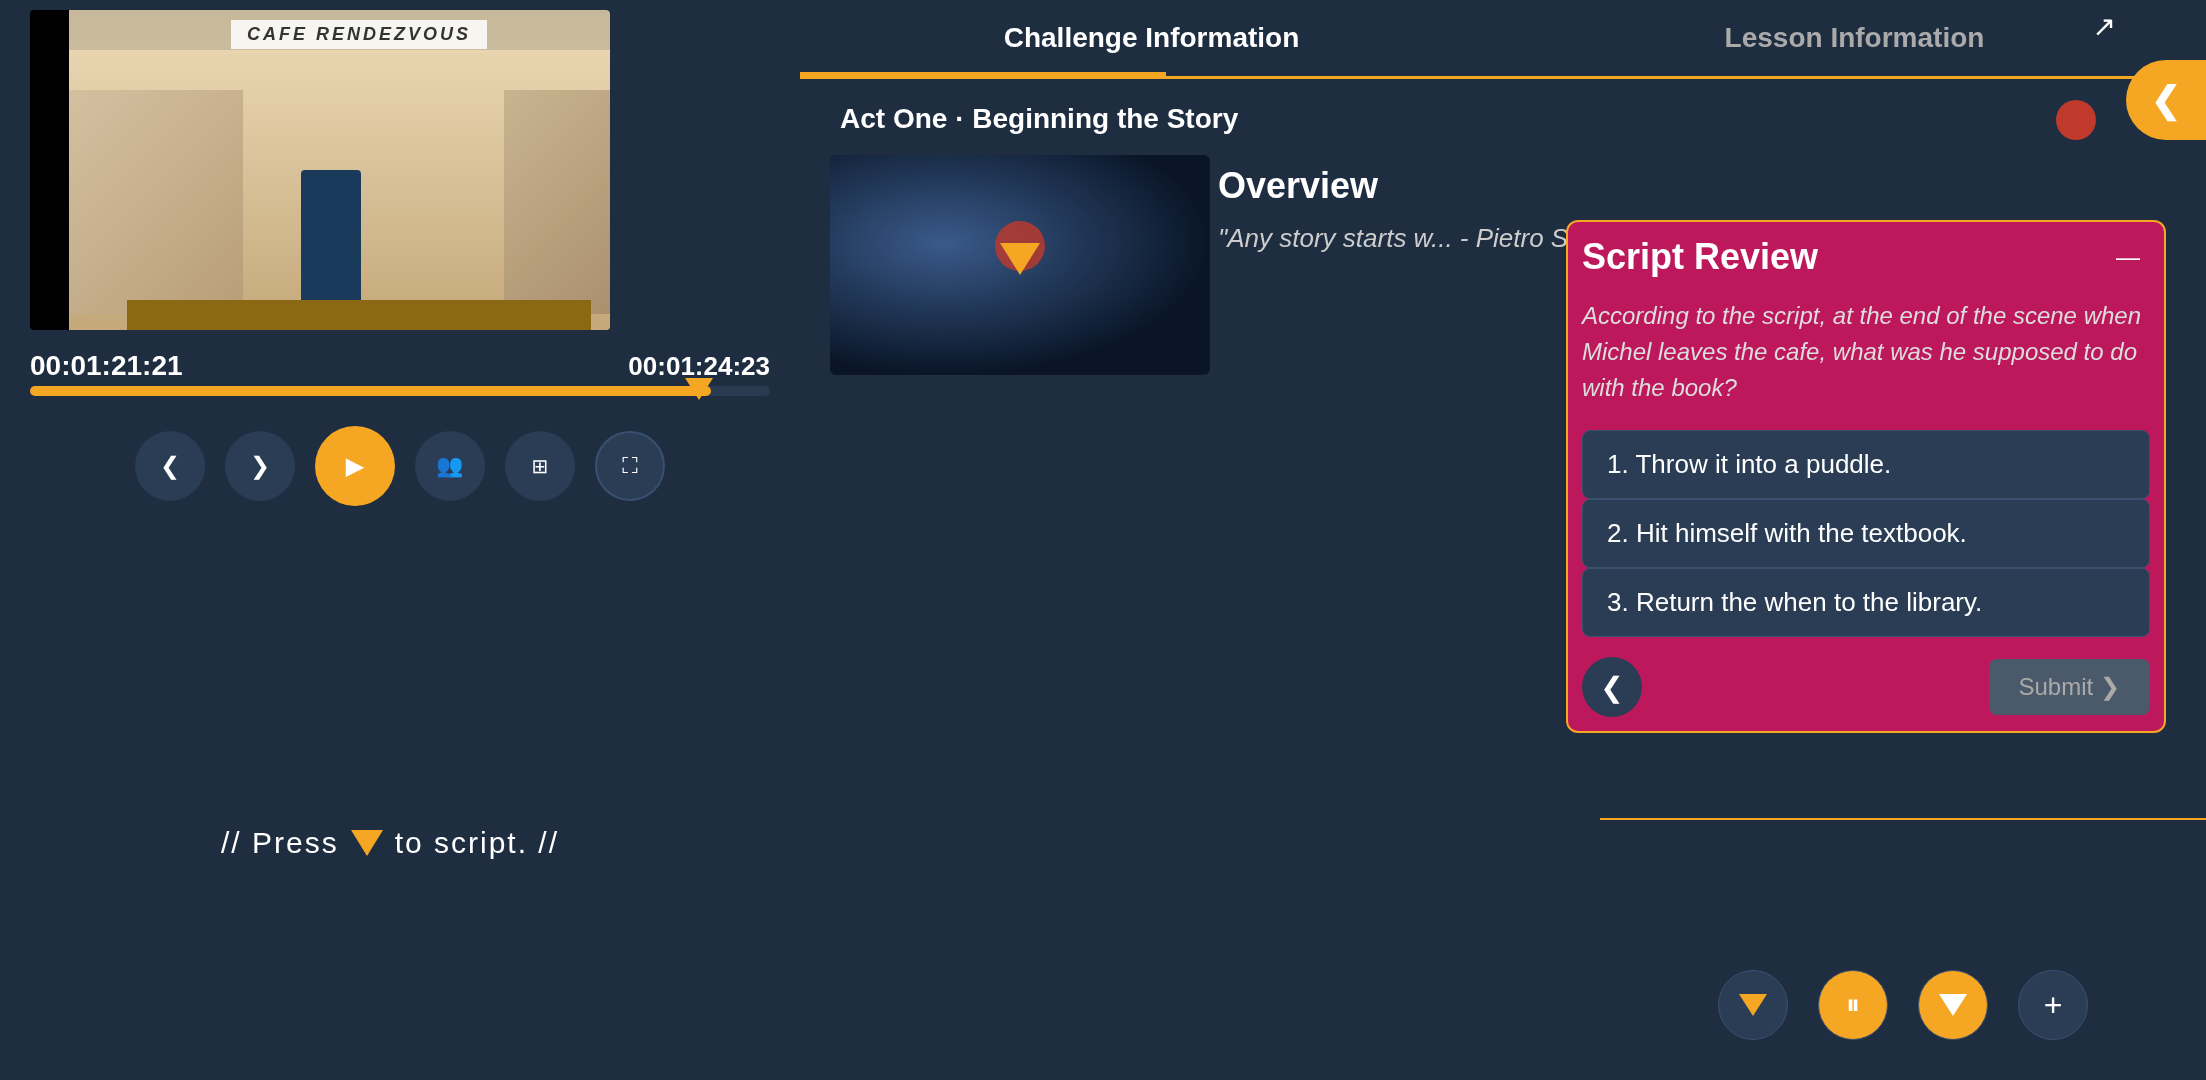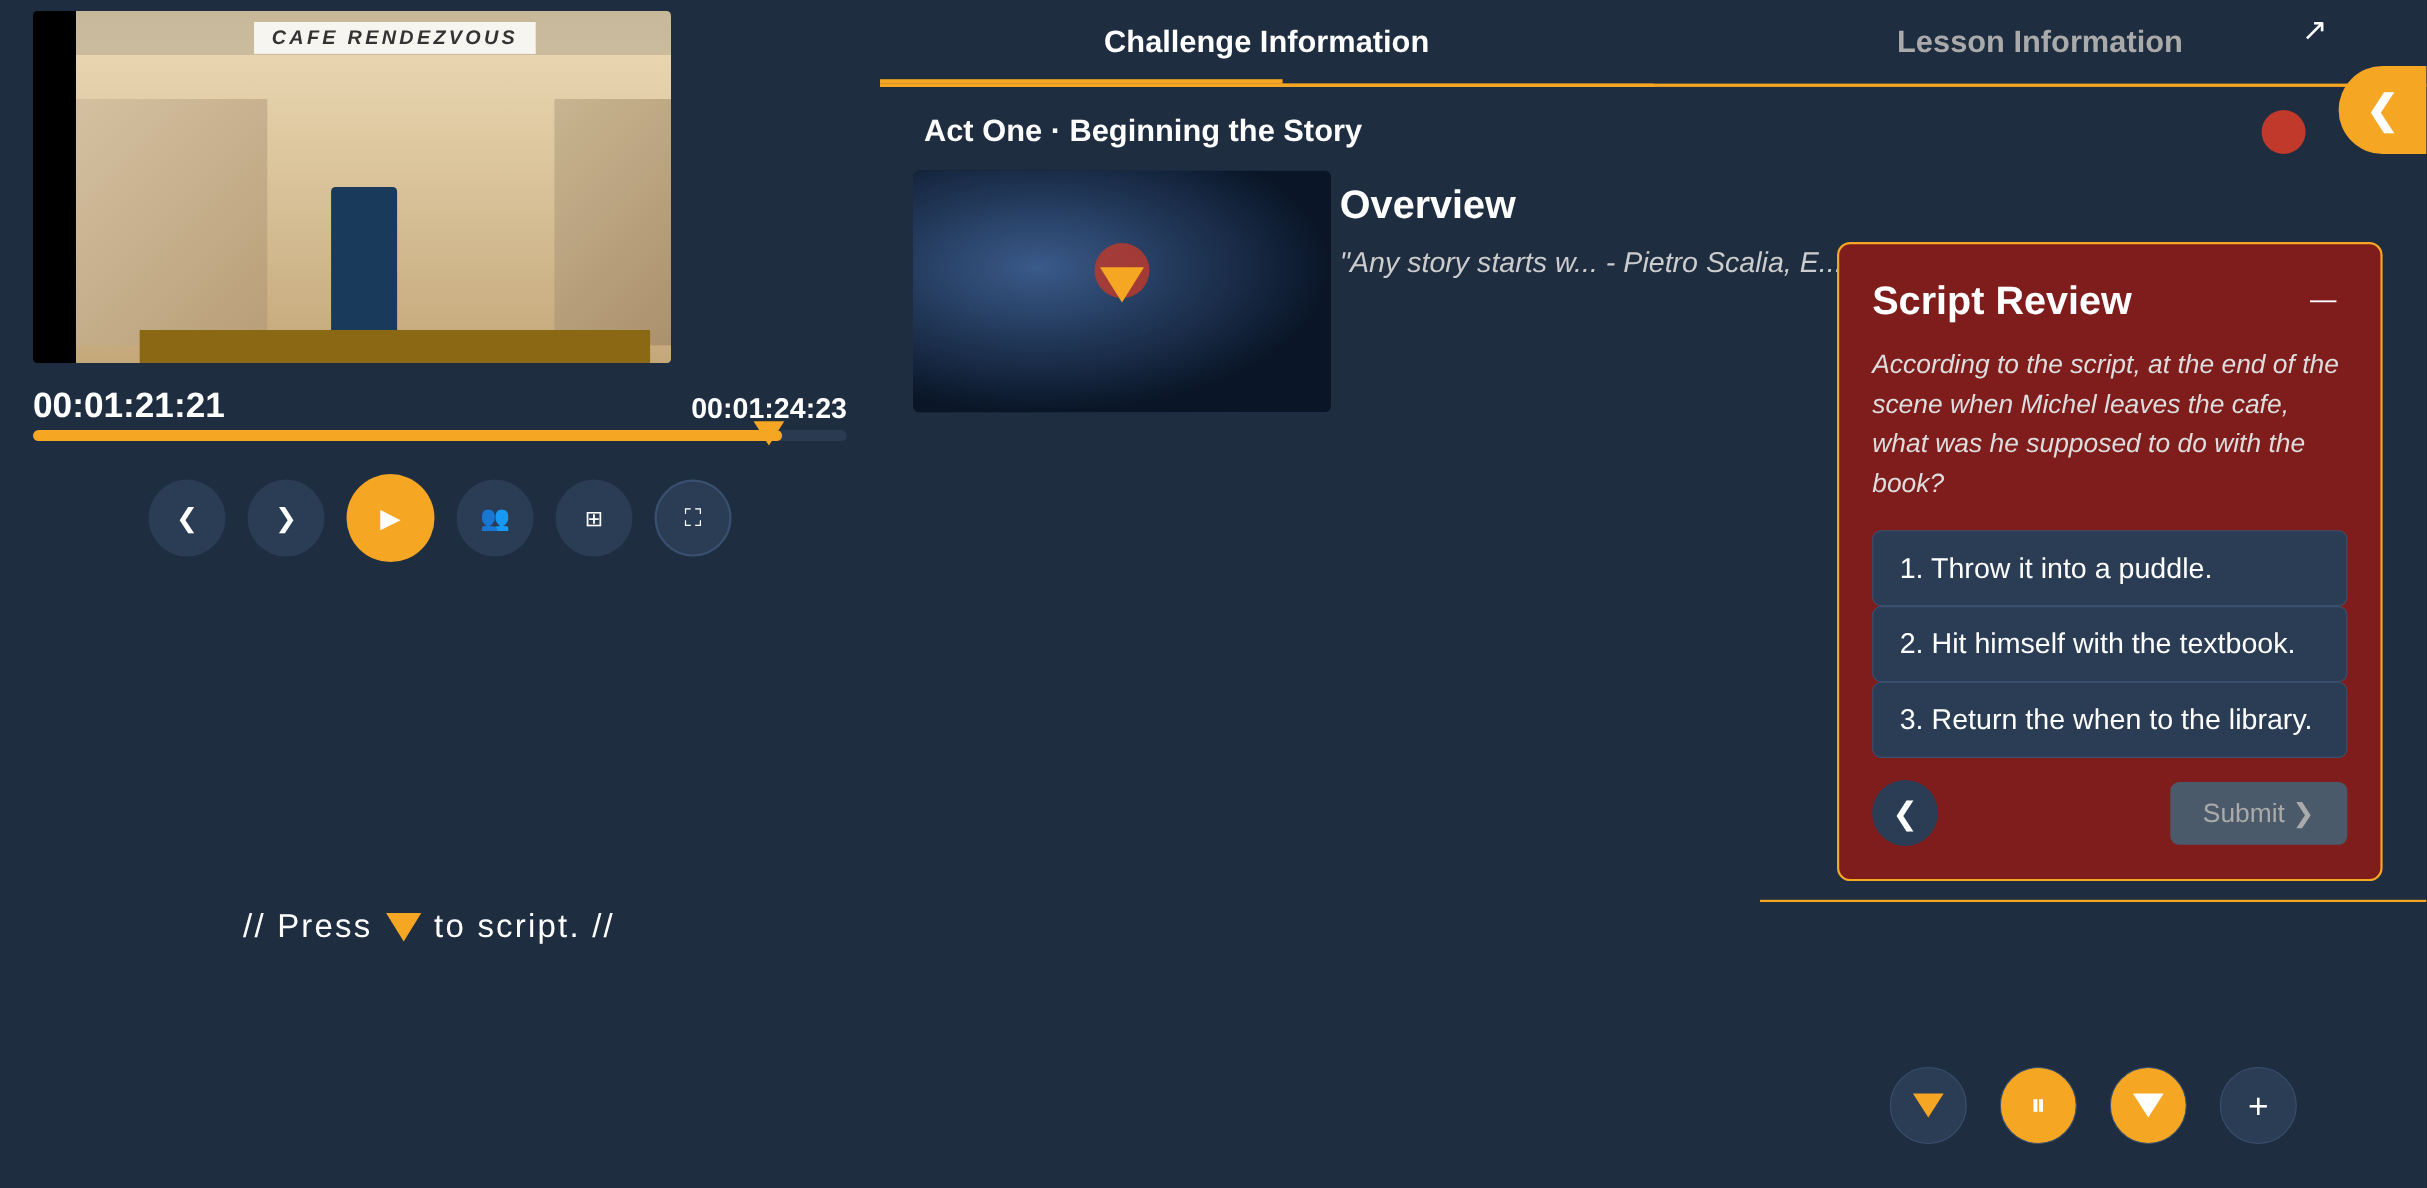--- a/index.html
+++ b/index.html
@@ -125,21 +125,21 @@
 
     .time-display {
       display: flex;
       justify-content: space-between;
       align-items: flex-end;
       margin-bottom: 4px;
       padding: 0 10px;
     }
 
     .time-current {
-      font-size: 32px;
+      font-size: 28px;
       font-weight: bold;
       color: white;
       text-align: center;
     }
 
     .time-marker {
       font-size: 26px;
       font-weight: bold;
       color: white;
       position: relative;
@@ -359,25 +359,25 @@
       font-size: 26px;
       color: #ccc;
       font-style: italic;
     }
 
     
     .script-review-popup {
       position: absolute;
       top: 220px;
       right: 40px;
-      width: 496px;
-      background: #7f1d1d;
+      width: 600px;
+      background: #be185d;
       border: 2px solid #f5a623;
       border-radius: 12px;
-      padding: 30px;
+      padding: 14px;
       z-index: 100;
     }
 
     .popup-header {
       display: flex;
       justify-content: space-between;
       align-items: center;
       margin-bottom: 20px;
     }
 

